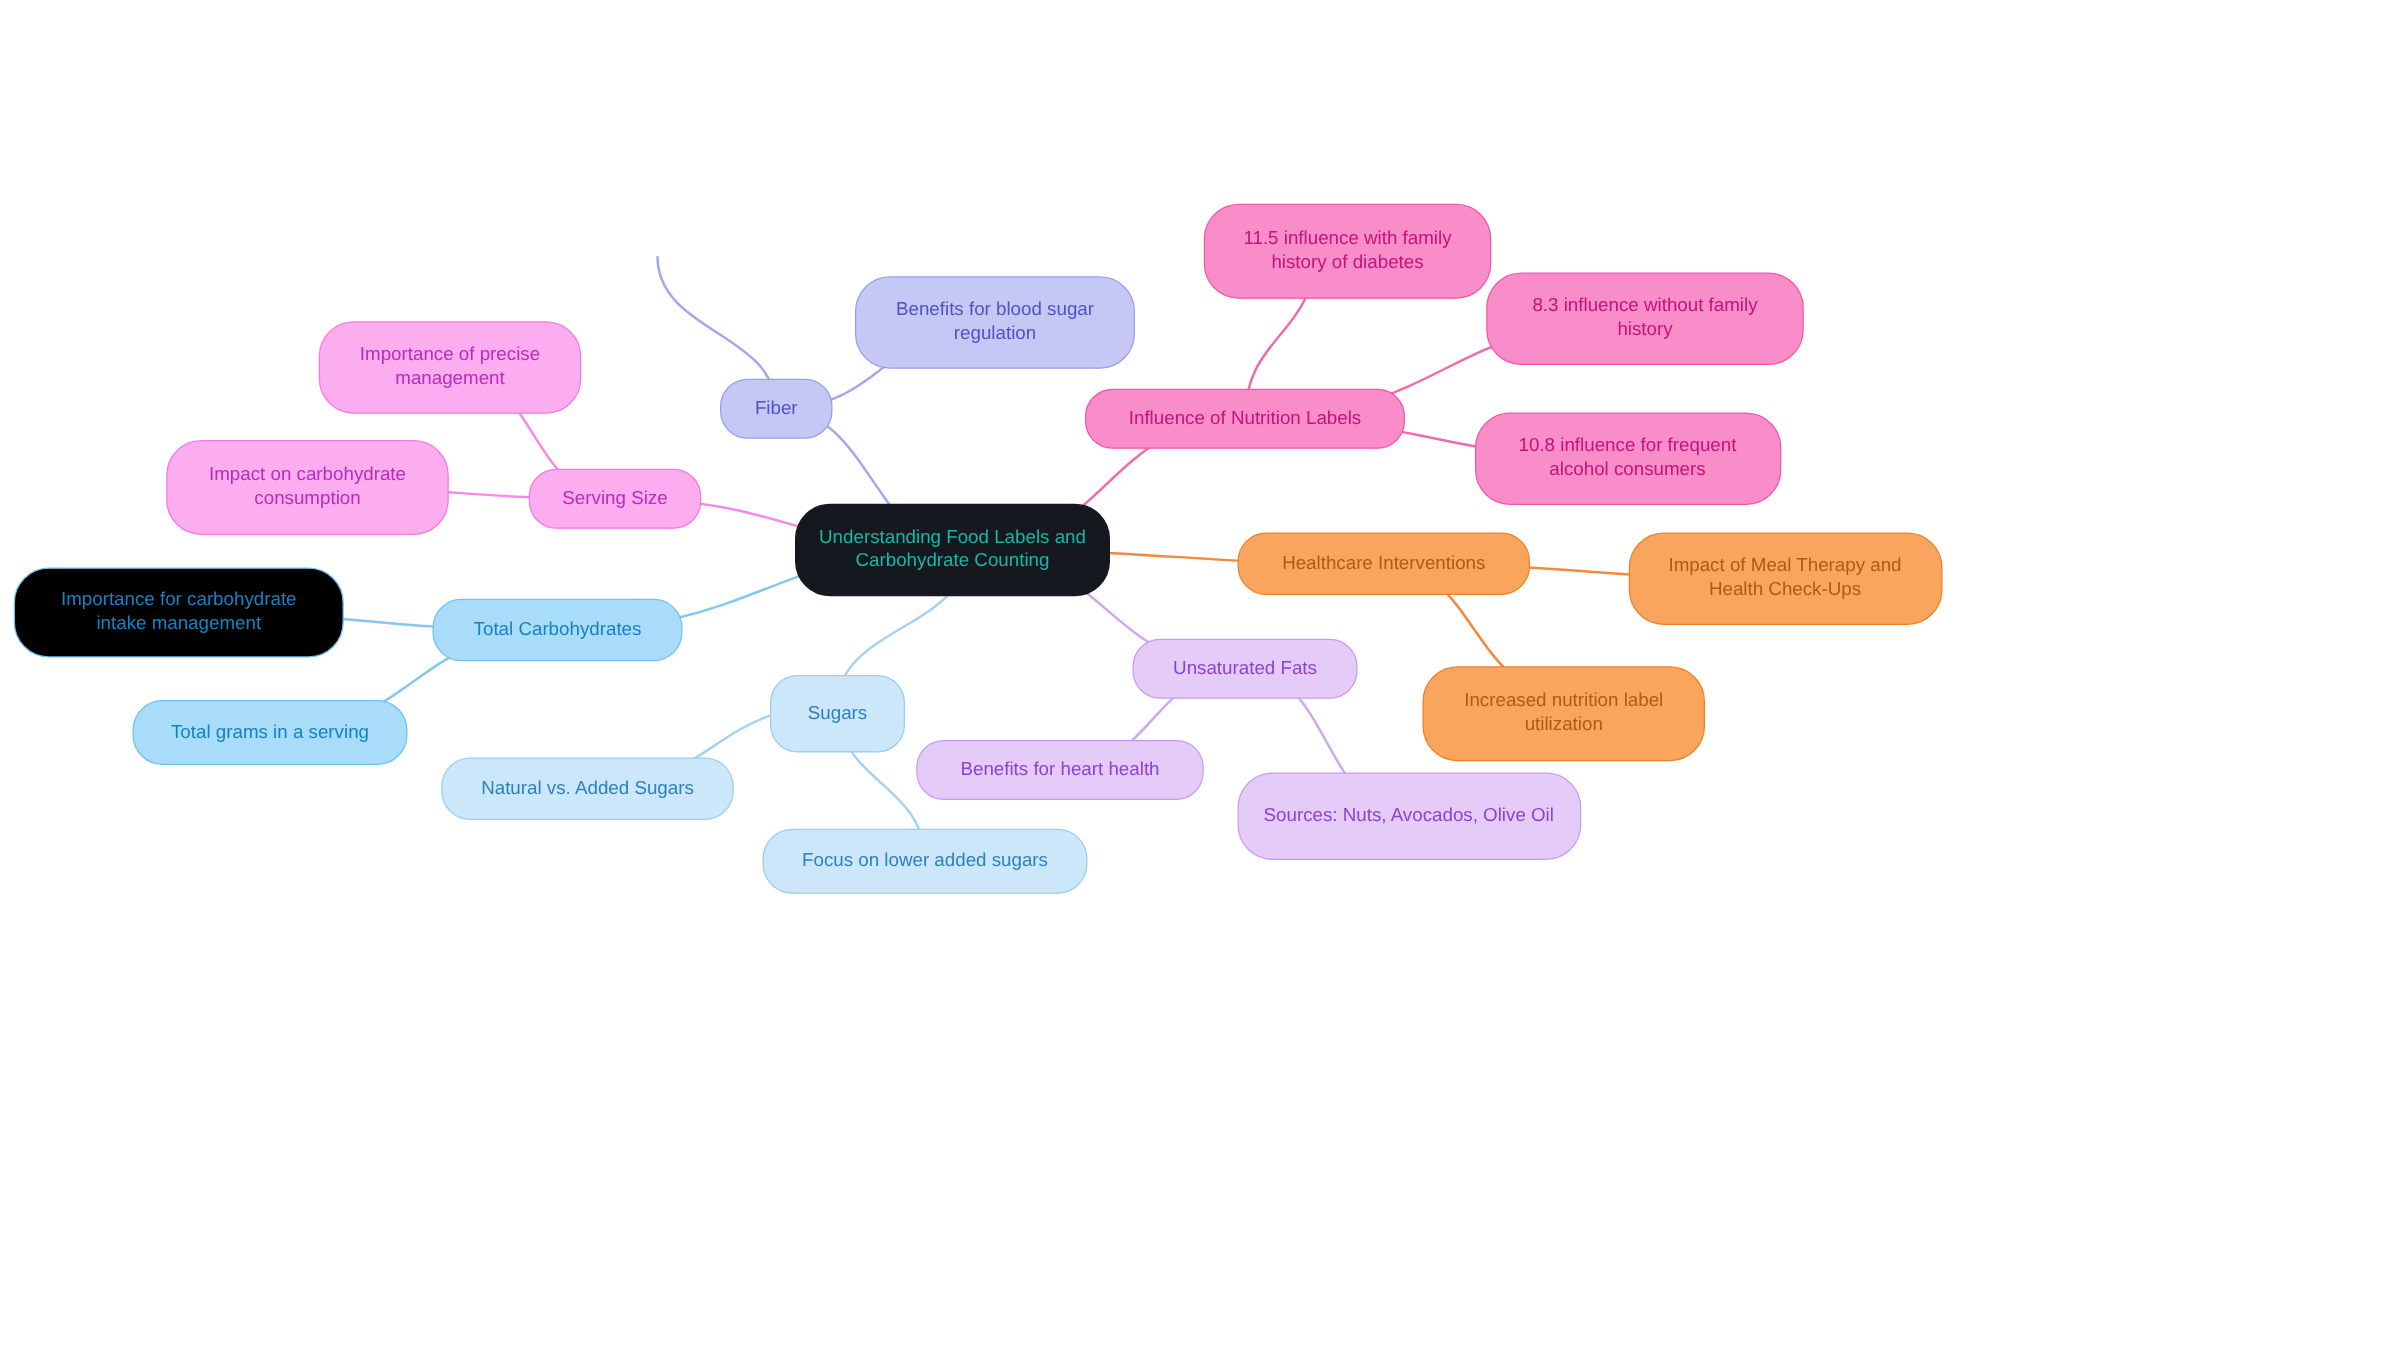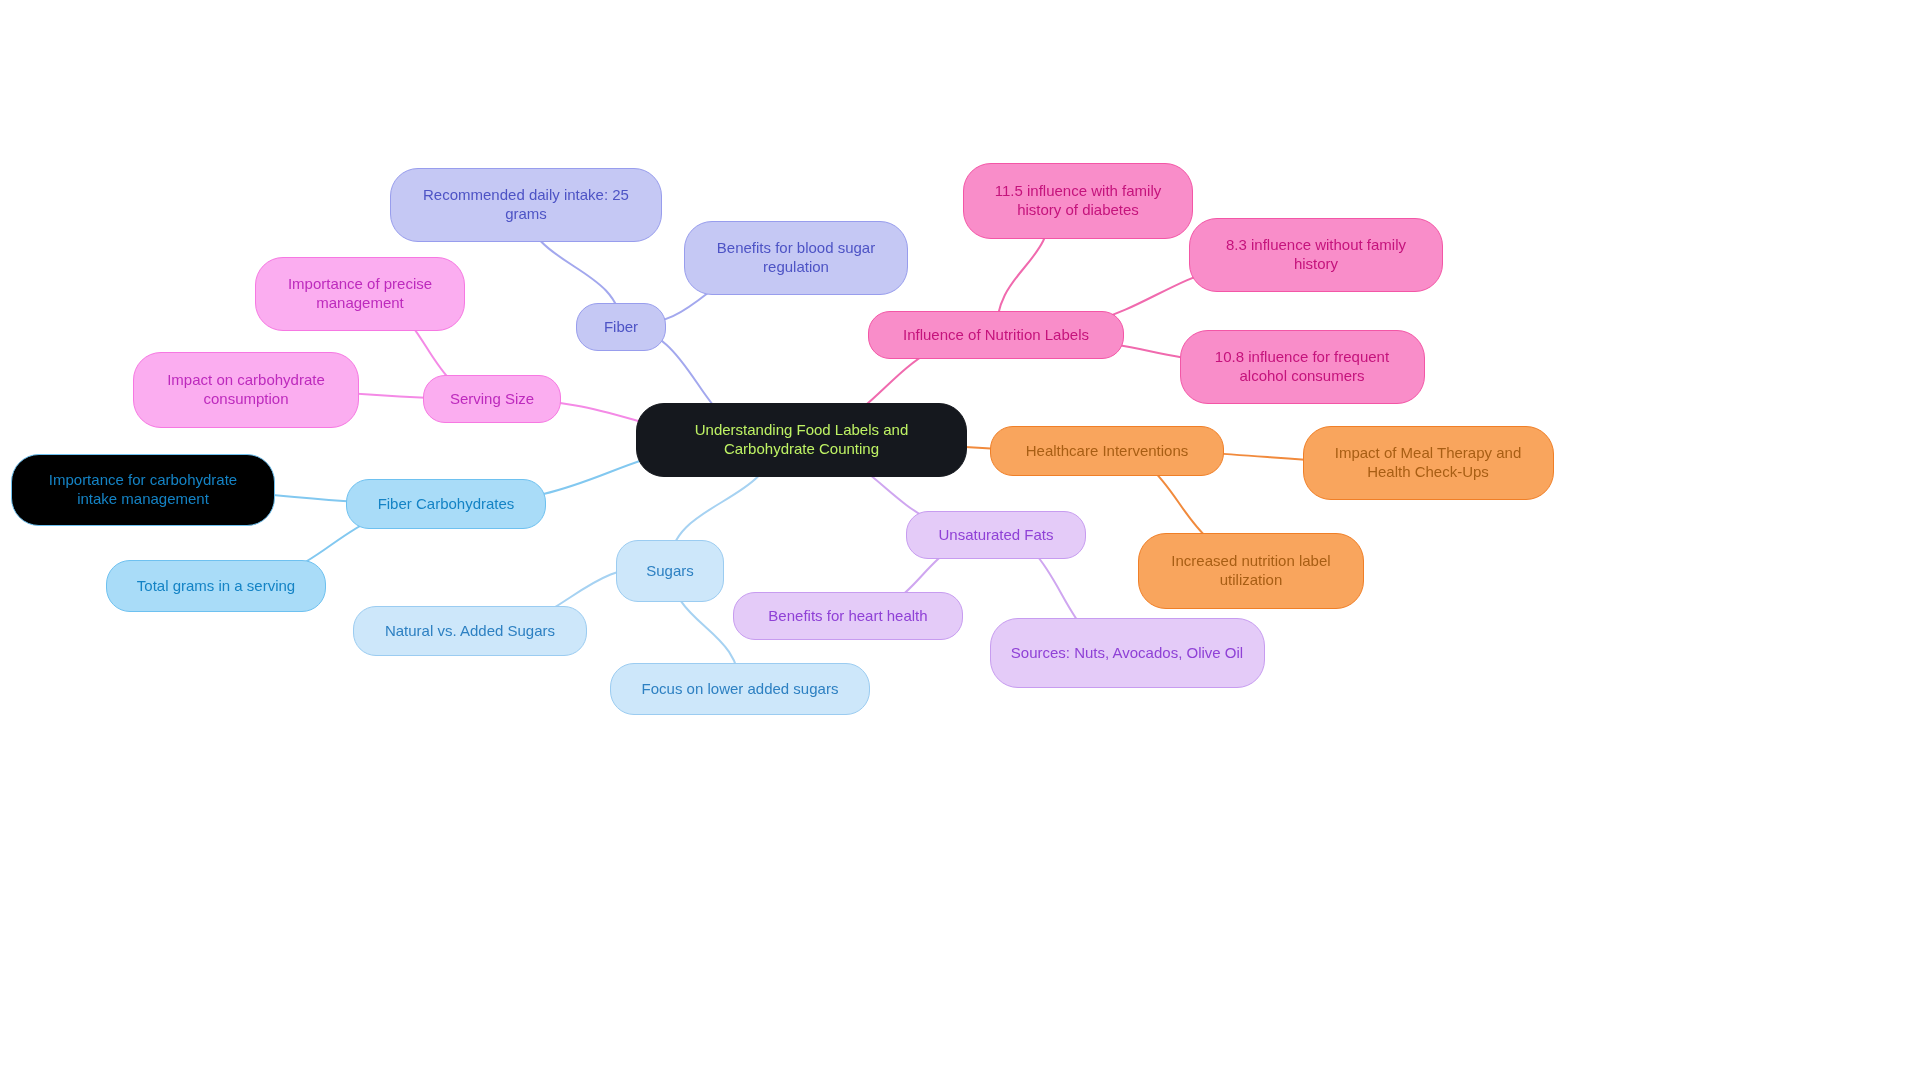--- a/index.html
+++ b/index.html
@@ -68,43 +68,40 @@
       <path d="M 996 335 C 1156 335, 1156 255, 1316 255" stroke="#f06aae" stroke-width="2" fill="none"></path>
       <path d="M 996 335 C 1149 335, 1149 367, 1302 367" stroke="#f06aae" stroke-width="2" fill="none"></path>
       <path d="M 774 440 C 940.5 440, 940.5 451, 1107 451" stroke="#f18a3c" stroke-width="2" fill="none"></path>
       <path d="M 1107 451 C 1267.5 451, 1267.5 463, 1428 463" stroke="#f18a3c" stroke-width="2" fill="none"></path>
       <path d="M 1107 451 C 1179 451, 1179 555, 1251 555" stroke="#f18a3c" stroke-width="2" fill="none"></path>
       <path d="M 774 440 C 885 440, 885 535, 996 535" stroke="#cfa6f0" stroke-width="2" fill="none"></path>
       <path d="M 996 535 C 922 535, 922 616, 848 616" stroke="#cfa6f0" stroke-width="2" fill="none"></path>
       <path d="M 996 535 C 1061.5 535, 1061.5 653, 1127 653" stroke="#cfa6f0" stroke-width="2" fill="none"></path>
     </svg>
   <div class="node-layer">
-      <div class="node" style="left: 636px; top: 403px; width: 331px; height: 74px; background: rgb(21, 24, 30); border-color: rgb(21, 24, 30); color: #bef264; border-radius: 28px;">
+      <div class="node" style="left: 636px; top: 403px; width: 252px; height: 74px; background: rgb(21, 24, 30); border-color: rgb(21, 24, 30); color: #14b8a6; border-radius: 28px;">
         <span>Understanding Food Labels and Carbohydrate Counting</span>
       </div>
       <div class="node" style="left: 576px; top: 303px; width: 90px; height: 48px; background: rgb(197, 200, 244); border-color: rgb(152, 157, 237); color: rgb(77, 83, 197); border-radius: 22px;">
         <span>Fiber</span>
-      </div>
-      <div class="node" style="left: 390px; top: 168px; width: 272px; height: 74px; background: rgb(197, 200, 244); border-color: rgb(152, 157, 237); color: rgb(77, 83, 197); border-radius: 28px;">
-        <span>Recommended daily intake: 25 grams</span>
       </div>
       <div class="node" style="left: 684px; top: 221px; width: 224px; height: 74px; background: rgb(197, 200, 244); border-color: rgb(152, 157, 237); color: rgb(77, 83, 197); border-radius: 28px;">
         <span>Benefits for blood sugar regulation</span>
       </div>
       <div class="node" style="left: 423px; top: 375px; width: 138px; height: 48px; background: rgb(251, 173, 240); border-color: rgb(246, 120, 226); color: rgb(189, 42, 189); border-radius: 22px;">
         <span>Serving Size</span>
       </div>
       <div class="node" style="left: 255px; top: 257px; width: 210px; height: 74px; background: rgb(251, 173, 240); border-color: rgb(246, 120, 226); color: rgb(189, 42, 189); border-radius: 28px;">
         <span>Importance of precise management</span>
       </div>
       <div class="node" style="left: 133px; top: 352px; width: 226px; height: 76px; background: rgb(251, 173, 240); border-color: rgb(246, 120, 226); color: rgb(189, 42, 189); border-radius: 28px;">
         <span>Impact on carbohydrate consumption</span>
       </div>
       <div class="node" style="left: 346px; top: 479px; width: 200px; height: 50px; background: rgb(169, 220, 248); border-color: rgb(110, 193, 240); color: rgb(20, 131, 197); border-radius: 23px;">
-        <span>Fiber Carbohydrates</span>
+        <span>Total Carbohydrates</span>
       </div>
       <div class="node" style="left: 11px; top: 454px; width: 264px; height: 72px; background: #000000; border-color: rgb(110, 193, 240); color: rgb(20, 131, 197); border-radius: 28px;">
         <span>Importance for carbohydrate intake management</span>
       </div>
       <div class="node" style="left: 106px; top: 560px; width: 220px; height: 52px; background: rgb(169, 220, 248); border-color: rgb(110, 193, 240); color: rgb(20, 131, 197); border-radius: 24px;">
         <span>Total grams in a serving</span>
       </div>
       <div class="node" style="left: 616px; top: 540px; width: 108px; height: 62px; background: rgb(205, 231, 250); border-color: rgb(155, 204, 241); color: rgb(45, 128, 194); border-radius: 22px;">
         <span>Sugars</span>
       </div>

